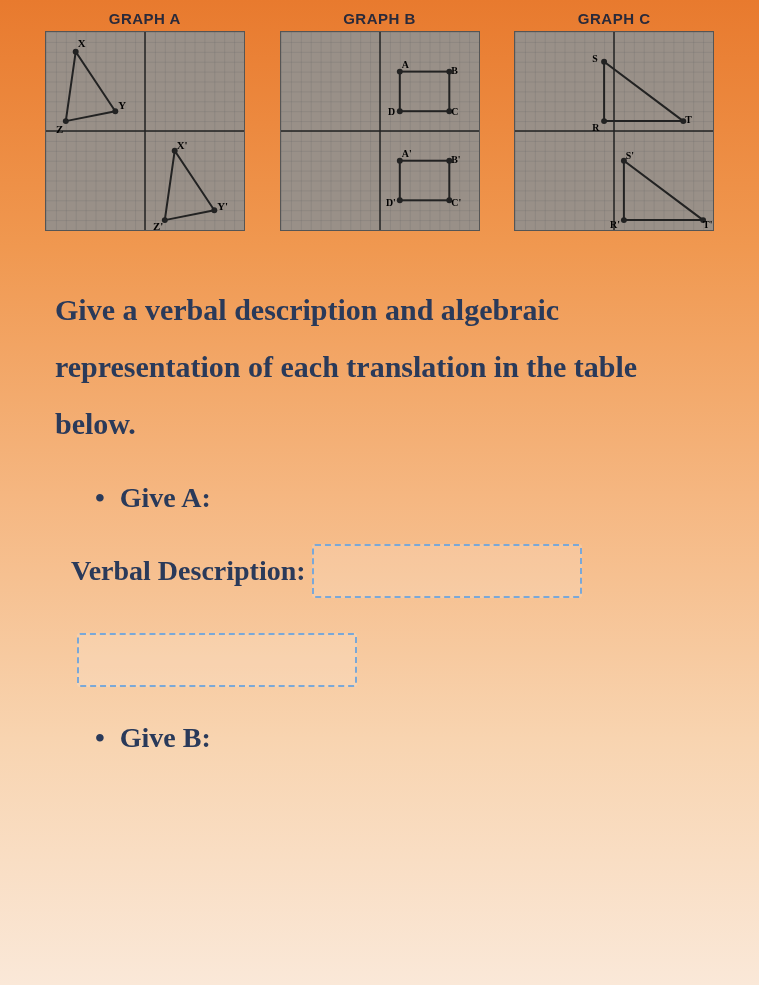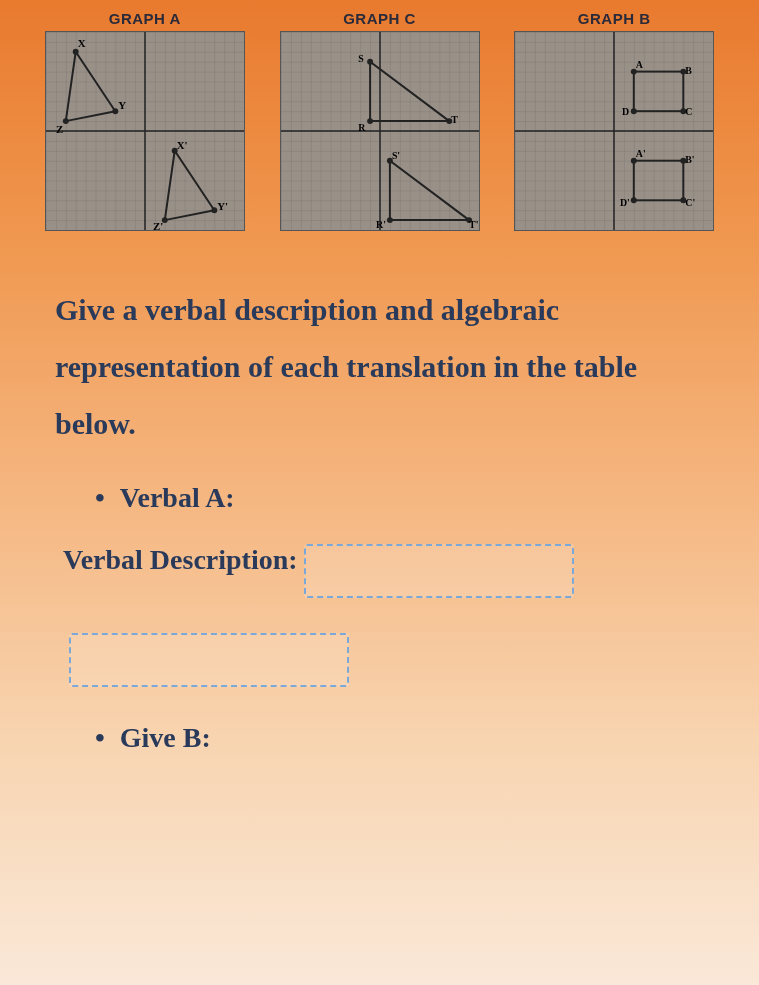--- a/index.html
+++ b/index.html
@@ -50,22 +50,22 @@
     font-weight: bold;
     color: #2a3a5a;
     margin: 20px 0 30px 40px;
   }
   .bullet-item::before {
     content: "• ";
     margin-right: 8px;
   }
   .field-row {
     display: flex;
-    align-items: flex-start;
-    margin: 20px 0 35px 8px;
+    align-items: center;
+    margin: 20px 0 35px 16px;
     font-size: 28px;
     font-weight: bold;
     color: #2a3a5a;
   }
   .input-box {
     border: 2px dashed #7aa8d8;
     background: rgba(255,255,255,0.15);
     height: 54px;
     margin-left: 6px;
     border-radius: 3px;
@@ -105,45 +105,20 @@
       <circle cx="120" cy="190" r="3" fill="#222"></circle>
         <circle cx="130" cy="120" r="3" fill="#222"></circle>
         <circle cx="170" cy="180" r="3" fill="#222"></circle>
       <text x="132" y="118" font-size="11" font-weight="bold">X'</text>
       <text x="108" y="200" font-size="11" font-weight="bold">Z'</text>
       <text x="173" y="180" font-size="11" font-weight="bold">Y'</text>
     </svg>
   </div>
 
   <div class="graph-wrap">
-    <div class="graph-title">GRAPH C</div>
-    <svg class="graph-svg" width="200" height="200" viewBox="0 0 200 200">
-      <rect width="200" height="200" fill="url(#gridA)"></rect>
-      <line x1="0" y1="100" x2="200" y2="100" stroke="#222" stroke-width="1.5"></line>
-      <line x1="100" y1="0" x2="100" y2="200" stroke="#222" stroke-width="1.5"></line>
-
-      <polygon points="90,30 90,90 170,90" fill="none" stroke="#222" stroke-width="2"></polygon>
-      <circle cx="90" cy="30" r="3" fill="#222"></circle>
-        <circle cx="90" cy="90" r="3" fill="#222"></circle>
-        <circle cx="170" cy="90" r="3" fill="#222"></circle>
-      <text x="78" y="30" font-size="10" font-weight="bold">S</text>
-      <text x="78" y="100" font-size="10" font-weight="bold">R</text>
-      <text x="172" y="92" font-size="10" font-weight="bold">T</text>
-
-      <polygon points="110,130 110,190 190,190" fill="none" stroke="#222" stroke-width="2"></polygon>
-      <circle cx="110" cy="130" r="3" fill="#222"></circle>
-        <circle cx="110" cy="190" r="3" fill="#222"></circle>
-        <circle cx="190" cy="190" r="3" fill="#222"></circle>
-      <text x="112" y="128" font-size="10" font-weight="bold">S'</text>
-      <text x="96" y="198" font-size="10" font-weight="bold">R'</text>
-      <text x="190" y="198" font-size="10" font-weight="bold">T'</text>
-    </svg>
-  </div>
-
-  <div class="graph-wrap">
     <div class="graph-title">GRAPH B</div>
     <svg class="graph-svg" width="200" height="200" viewBox="0 0 200 200">
       <rect width="200" height="200" fill="url(#gridA)"></rect>
       <line x1="0" y1="100" x2="200" y2="100" stroke="#222" stroke-width="1.5"></line>
       <line x1="100" y1="0" x2="100" y2="200" stroke="#222" stroke-width="1.5"></line>
 
       <rect x="120" y="40" width="50" height="40" fill="none" stroke="#222" stroke-width="2"></rect>
       <circle cx="120" cy="40" r="3" fill="#222"></circle>
         <circle cx="170" cy="40" r="3" fill="#222"></circle>
       <circle cx="170" cy="80" r="3" fill="#222"></circle>
@@ -158,26 +133,51 @@
         <circle cx="170" cy="130" r="3" fill="#222"></circle>
       <circle cx="170" cy="170" r="3" fill="#222"></circle>
         <circle cx="120" cy="170" r="3" fill="#222"></circle>
       <text x="122" y="126" font-size="10" font-weight="bold">A'</text>
       <text x="172" y="132" font-size="10" font-weight="bold">B'</text>
       <text x="172" y="176" font-size="10" font-weight="bold">C'</text>
       <text x="106" y="176" font-size="10" font-weight="bold">D'</text>
     </svg>
   </div>
 
+  <div class="graph-wrap">
+    <div class="graph-title">GRAPH C</div>
+    <svg class="graph-svg" width="200" height="200" viewBox="0 0 200 200">
+      <rect width="200" height="200" fill="url(#gridA)"></rect>
+      <line x1="0" y1="100" x2="200" y2="100" stroke="#222" stroke-width="1.5"></line>
+      <line x1="100" y1="0" x2="100" y2="200" stroke="#222" stroke-width="1.5"></line>
+
+      <polygon points="90,30 90,90 170,90" fill="none" stroke="#222" stroke-width="2"></polygon>
+      <circle cx="90" cy="30" r="3" fill="#222"></circle>
+        <circle cx="90" cy="90" r="3" fill="#222"></circle>
+        <circle cx="170" cy="90" r="3" fill="#222"></circle>
+      <text x="78" y="30" font-size="10" font-weight="bold">S</text>
+      <text x="78" y="100" font-size="10" font-weight="bold">R</text>
+      <text x="172" y="92" font-size="10" font-weight="bold">T</text>
+
+      <polygon points="110,130 110,190 190,190" fill="none" stroke="#222" stroke-width="2"></polygon>
+      <circle cx="110" cy="130" r="3" fill="#222"></circle>
+        <circle cx="110" cy="190" r="3" fill="#222"></circle>
+        <circle cx="190" cy="190" r="3" fill="#222"></circle>
+      <text x="112" y="128" font-size="10" font-weight="bold">S'</text>
+      <text x="96" y="198" font-size="10" font-weight="bold">R'</text>
+      <text x="190" y="198" font-size="10" font-weight="bold">T'</text>
+    </svg>
+  </div>
+
 </div>
 
 <div class="content">
   <p class="instruction">Give a verbal description and algebraic representation of each translation in the table below.</p>
 
-  <div class="bullet-item">Verbal A:</div>
+  <div class="bullet-item">Give A:</div>
 
   <div class="field-row">
     <span class="cursor">Verbal Description:</span>
     <div class="input-box w1"></div>
   </div>
 
   <div class="field-row">
     <div class="input-box w2"></div>
   </div>
 

